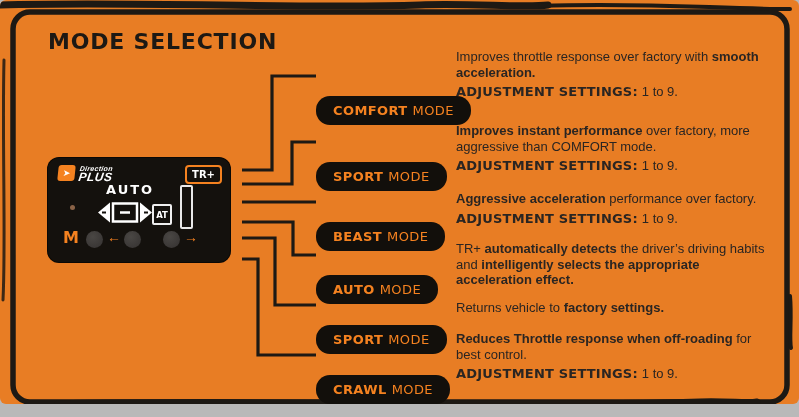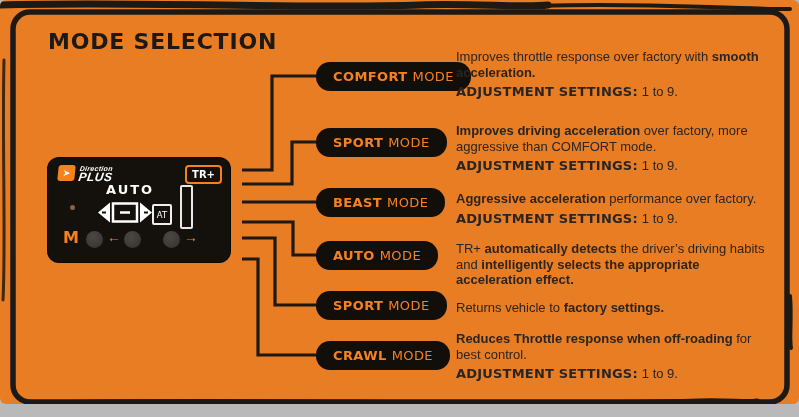--- a/index.html
+++ b/index.html
@@ -36,37 +36,37 @@
   }
   .led{position:absolute;left:22px;top:47px;width:5px;height:5px;border-radius:50%;background:#8a6347;}
   .screen-label{
     position:absolute;left:58px;top:24px;color:#fff;
     font-family:"DejaVu Sans",sans-serif;font-weight:800;font-size:13px;letter-spacing:2px;
   }
   .dpad{position:absolute;left:50px;top:41px;}
   .at-box{
     position:absolute;left:104px;top:46px;width:20px;height:21px;
     border:2px solid #efefef;border-radius:2px;box-sizing:border-box;
-    color:#fff;font-size:8.5px;font-weight:400;display:flex;align-items:center;justify-content:center;
+    color:#fff;font-size:8.5px;font-weight:700;display:flex;align-items:center;justify-content:center;
     font-family:"DejaVu Sans",sans-serif;
   }
   .vbar{
     position:absolute;left:132px;top:27px;width:13px;height:44px;
     border:2.5px solid #e8e8e8;border-radius:2px;box-sizing:border-box;
   }
   .m-label{position:absolute;left:15px;top:70px;color:#F58220;font-size:16px;font-weight:900;
     font-family:"DejaVu Sans",sans-serif;}
   .dev-btn{position:absolute;width:17px;height:17px;border-radius:50%;
     background:radial-gradient(circle at 40% 35%, #4a4744, #343130);top:73px;}
   .dev-arrow{position:absolute;top:71px;color:#F58220;font-size:14px;font-weight:700;}
   
   .pill{
     position:absolute;left:316px;height:29px;padding:0 17px;border-radius:14px;
     background:#120F0B;display:inline-flex;align-items:center;white-space:nowrap;
-    font-family:"DejaVu Sans",sans-serif;font-size:13px;letter-spacing:.4px;color:#F58220;
+    font-family:"DejaVu Sans",sans-serif;font-size:13px;letter-spacing:.4px;color:#F58220;margin-top:34px;
   }
   .pill-name{font-weight:800;}
   .pill-mode{font-weight:400;margin-left:5px;}
   
   .desc{
     position:absolute;left:452px;width:322px;color:#2A2522;
     font-size:13px;line-height:15.5px;
   }
   .desc p{margin:4px;}
   .seg-bold{font-weight:700;}
@@ -154,21 +154,21 @@
   <div class="pill" style="top:341px">
     <span class="pill-name">CRAWL</span>
     <span class="pill-mode">MODE</span>
   </div>
 
   <div class="desc" style="top:45px">
     <p><span>Improves throttle response over factory with </span><span class="seg-bold">smooth acceleration.</span></p>
     <p><span class="adj-label">ADJUSTMENT SETTINGS:</span><span class="adj-val">1 to 9.</span></p>
   </div>
   <div class="desc" style="top:119px">
-    <p><span class="seg-bold">Improves driving acceleration</span><span> over factory, more aggressive than COMFORT mode.</span></p>
+    <p><span class="seg-bold">Improves instant performance</span><span> over factory, more aggressive than COMFORT mode.</span></p>
     <p><span class="adj-label">ADJUSTMENT SETTINGS:</span><span class="adj-val">1 to 9.</span></p>
   </div>
   <div class="desc" style="top:187px">
     <p><span class="seg-bold">Aggressive acceleration</span><span> performance over factory.</span></p>
     <p><span class="adj-label">ADJUSTMENT SETTINGS:</span><span class="adj-val">1 to 9.</span></p>
   </div>
   <div class="desc" style="top:296px">
     <p><span>Returns vehicle to </span><span class="seg-bold">factory settings.</span></p>
   </div>
   <div class="desc" style="top:237px">

